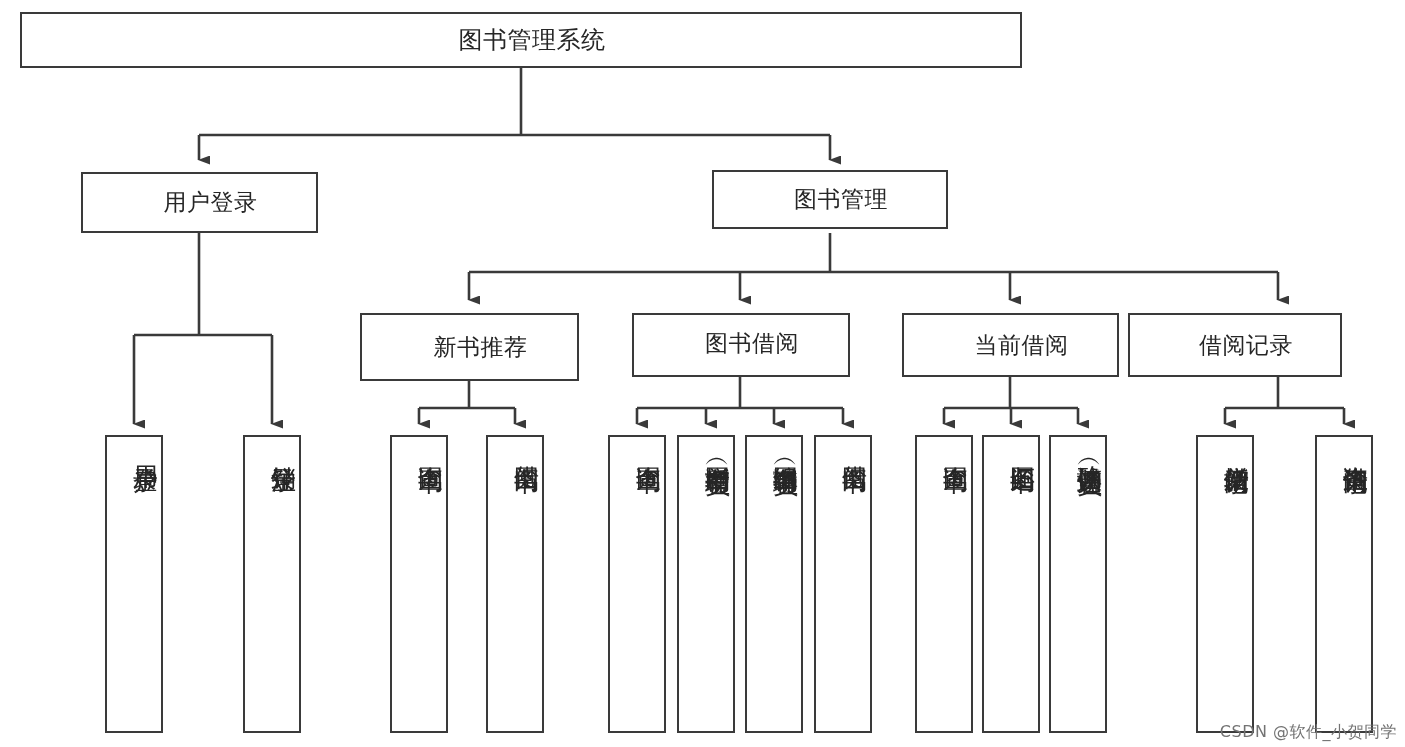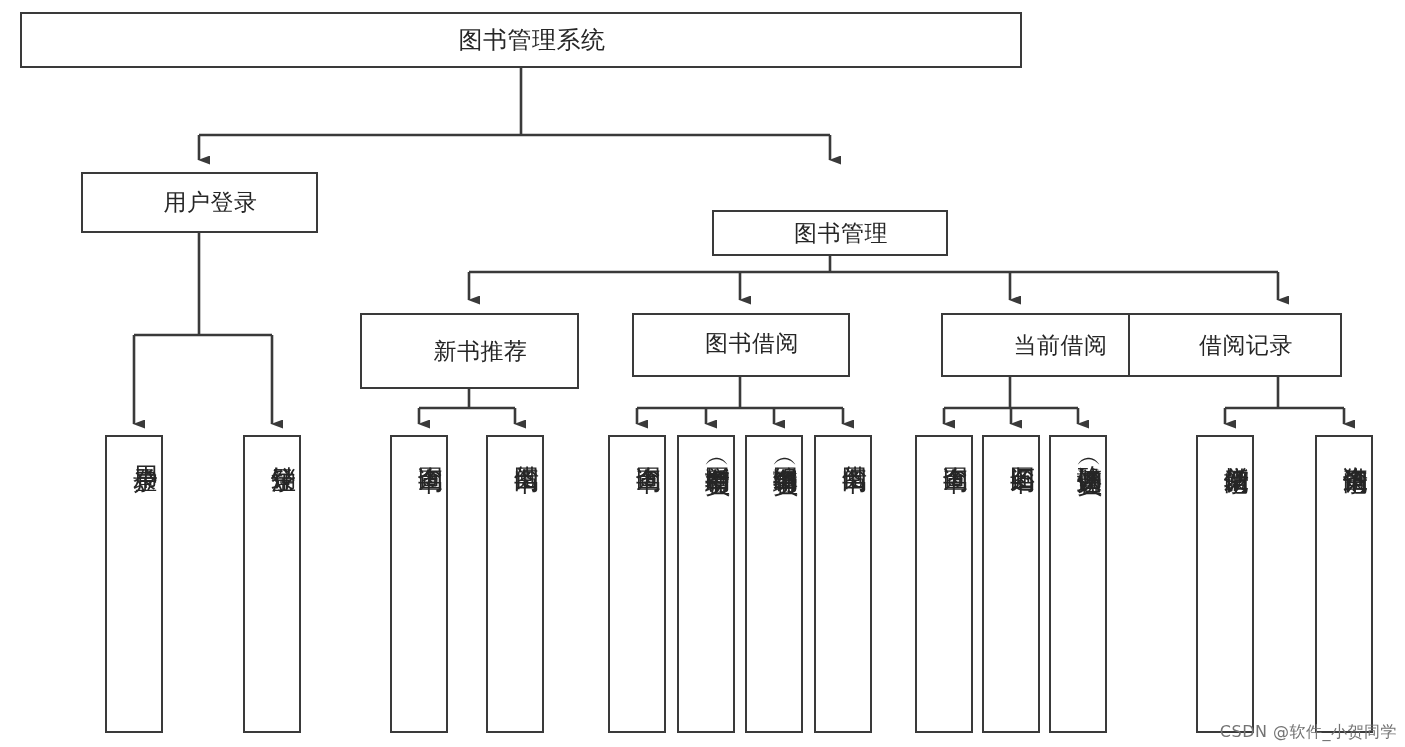--- a/index.html
+++ b/index.html
@@ -128,31 +128,31 @@
     </g>
   </svg>
 
   <div class="node h root" style="left:20px; top:12px; width:1002px; height:56px;">
     <span class="lbl">图书管理系统</span>
   </div>
 
   <div class="node h" style="left:81px; top:172px; width:237px; height:61px;">
     <span class="lbl">用户登录</span>
   </div>
-  <div class="node h" style="left:712px; top:170px; width:236px; height:46px;margin-top:40px;">
+  <div class="node h" style="left:712px; top:170px; width:236px; height:59px;">
     <span class="lbl">图书管理</span>
   </div>
 
-  <div class="node h" style="left:360px; top:313px; width:219px; height:76px;">
+  <div class="node h" style="left:360px; top:313px; width:219px; height:68px;">
     <span class="lbl">新书推荐</span>
   </div>
   <div class="node h" style="left:632px; top:313px; width:218px; height:64px;font-family:Liberation Mono, monospace;">
     <span class="lbl">图书借阅</span>
   </div>
-  <div class="node h" style="left:902px; top:313px; width:217px; height:64px;margin-left:39px;">
+  <div class="node h" style="left:902px; top:313px; width:217px; height:64px;">
     <span class="lbl">当前借阅</span>
   </div>
   <div class="node h" style="left:1128px; top:313px; width:214px; height:64px;">
     <span class="lbl">借阅记录</span>
   </div>
 
   <div class="node v" style="left:105px; top:435px; width:58px; height:298px;">
     <span class="lbl">用户登录</span>
   </div>
   <div class="node v" style="left:243px; top:435px; width:58px; height:298px;">

